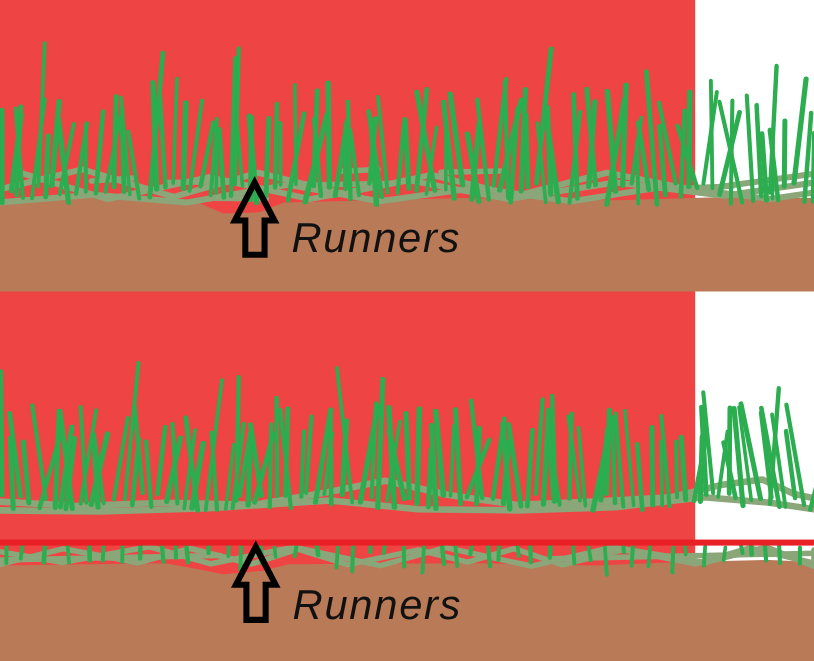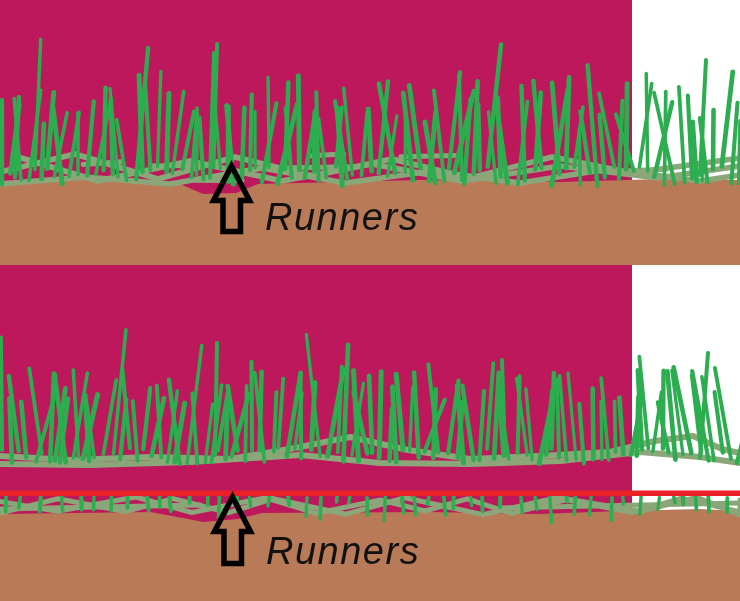--- a/index.html
+++ b/index.html
@@ -2,21 +2,21 @@
 <html><head>
 <meta charset="utf-8">
 <style>
   html, body { margin: 0; padding: 0; }
   body {
     width: 740px; height: 601px;
     background: #FFFFFF;
     font-family: "Liberation Sans", sans-serif;
     overflow: hidden;
   }
-  .stage { position: relative; width: 632px; height: 601px; background: #be185d; }
+  .stage { position: relative; width: 632px; height: 601px; background: #ef4444; }
   svg { position: absolute; left: 0; top: 0; display: block; }
   .runners-label {
     position: absolute;
     font-family: "Liberation Sans", sans-serif;
     font-style: italic;
     font-size: 38px;
     line-height: 1;
     letter-spacing: 1.5px;
     color: #111111;
     white-space: nowrap;

